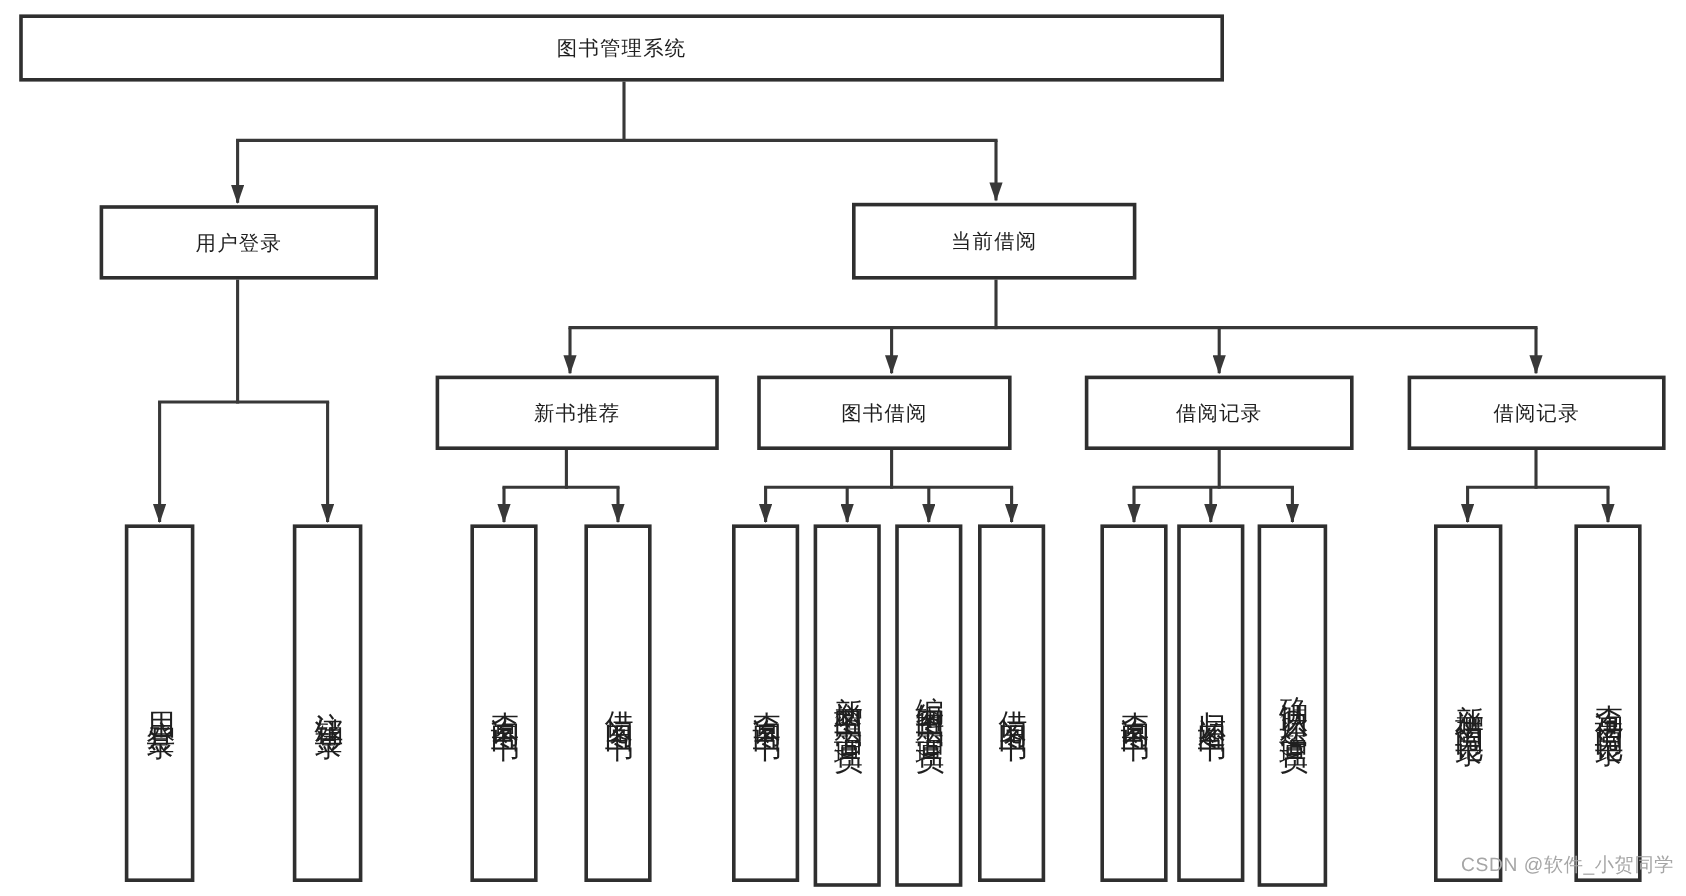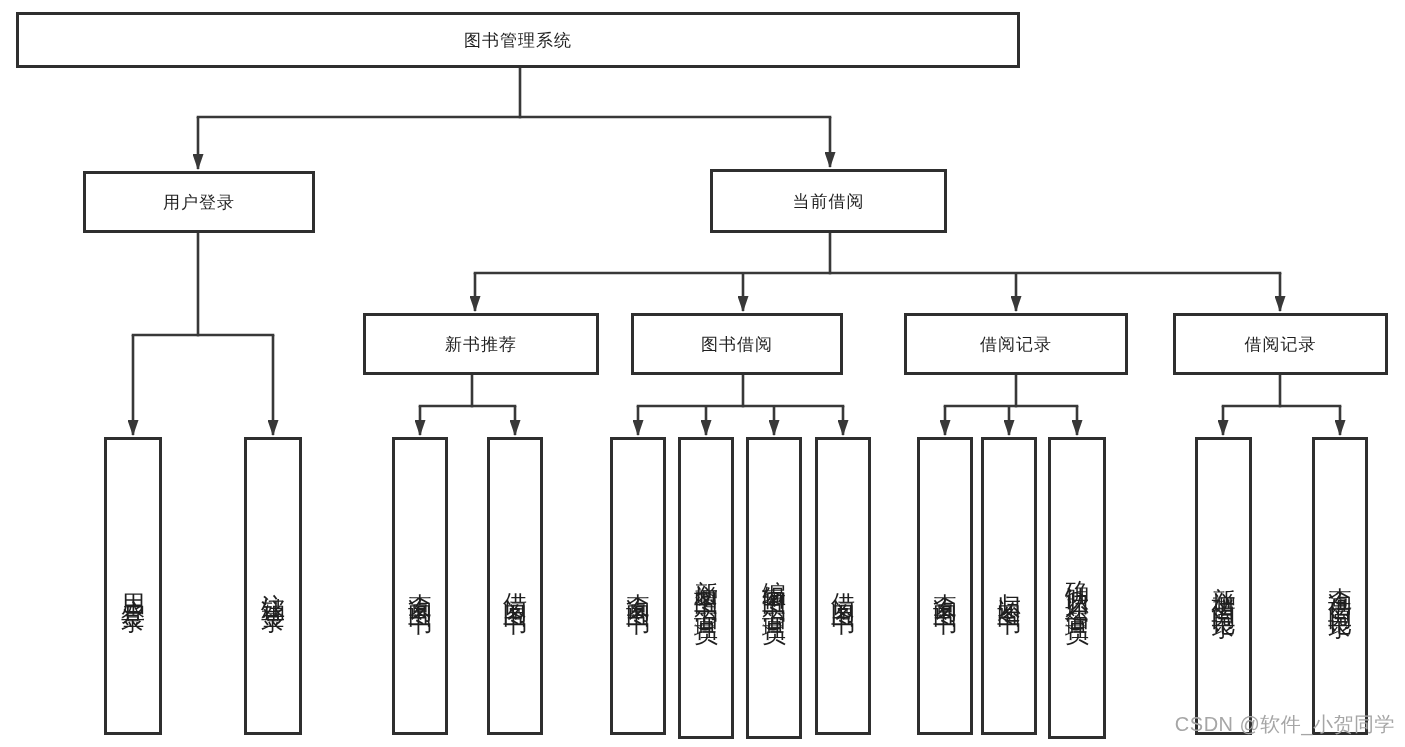--- a/index.html
+++ b/index.html
@@ -43,21 +43,21 @@
     text-orientation:mixed;
     font-size:24px;
     letter-spacing:6px;
     line-height:1;
     color:var(--c-text);
     white-space:nowrap;
   }
   .watermark{
     position:absolute;z-index:3;
     right:10px;top:711px;
-    font-size:20px;
+    font-size:16px;
     color:var(--c-watermark);
     letter-spacing:0.5px;
     white-space:nowrap;
   }
 </style>
 </head>
 <body>
 
 <div class="stage">
 

